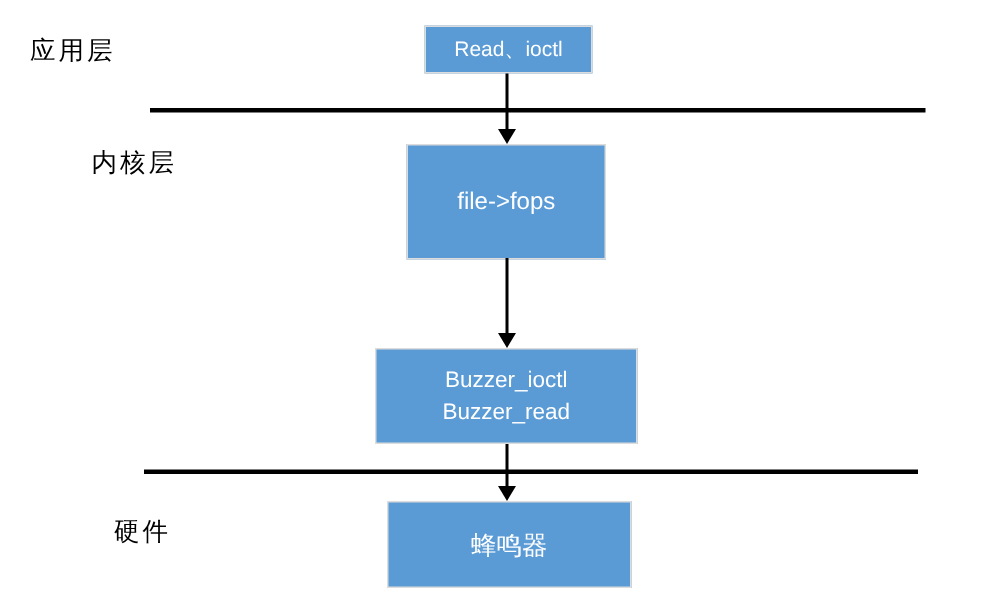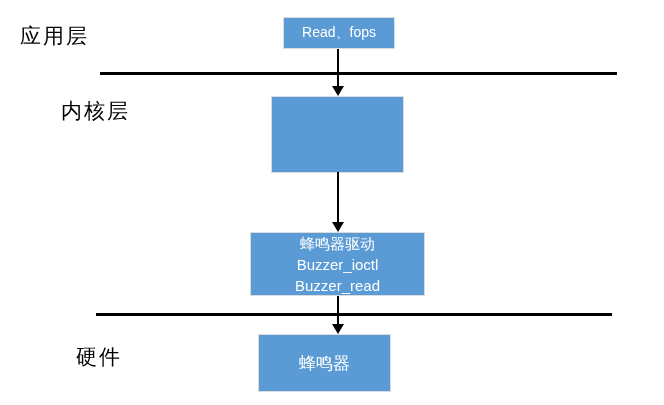--- a/index.html
+++ b/index.html
@@ -11,21 +11,21 @@
   .canvas {
     position: relative;
     width: 664px;
     height: 405px;
     background: var(--background, #ffffff);
     overflow: hidden;
   }
   .layer-label {
     position: absolute;
     color: var(--label-text, #000000);
-    font-size: 21px;
+    font-size: 17px;
     font-weight: 500;
     letter-spacing: 2px;
     white-space: nowrap;
   }
   .node {
     position: absolute;
     background: var(--node-fill, #5b9bd5);
     border: 1px solid var(--node-border, #dcdcdc);
     color: var(--node-text, #ffffff);
     display: flex;
@@ -61,59 +61,59 @@
     border-top: 10px solid var(--separator, #000000);
   }
 
   #lbl-app      { left: 20px;  top: 22px; }
   #lbl-kernel   { left: 25px;  top: 97px; margin-left: 36px; }
   #lbl-hardware { left: 28px;  top: 343px; margin-left: 48px; }
 
   #node-app-call { left: 283px; top: 17px;  width: 112px; height: 32px; font-size: 14px; }
   #node-fops     { left: 271px; top: 96px;  width: 133px; height: 77px; font-size: 16px; line-height: 23px; }
   #node-driver   { left: 250px; top: 232px; width: 175px; height: 64px; font-size: 15px; line-height: 21px; }
-  #node-buzzer   { left: 258px; top: 334px; width: 133px; height: 58px; font-size: 17px; }
+  #node-buzzer   { left: 258px; top: 334px; width: 163px; height: 58px; font-size: 17px; }
 
   #sep-1 { left: 100px; top: 72px;  width: 517px; }
   #sep-2 { left: 96px;  top: 313px; width: 516px; }
 
   #arrow-1 { left: 332px; top: 49px;  height: 47px; }
   #arrow-2 { left: 332px; top: 172px; height: 60px; }
   #arrow-3 { left: 332px; top: 296px; height: 38px; }
 </style>
 </head>
 <body>
 
 <div class="canvas">
 
   <div class="layer-label" id="lbl-app">应用层</div>
 
   <div class="node" id="node-app-call">
-    <div class="node-line">Read、fops</div>
+    <div class="node-line">Read、ioctl</div>
   </div>
 
   <div class="arrow" id="arrow-1">
     <div class="arrow-shaft"></div>
     <div class="arrow-head"></div>
   </div>
 
   <div class="sep" id="sep-1"></div>
 
   <div class="layer-label" id="lbl-kernel">内核层</div>
 
   <div class="node" id="node-fops">
+    <div class="node-line">file-&gt;fops</div>
   </div>
 
   <div class="arrow" id="arrow-2">
     <div class="arrow-shaft"></div>
     <div class="arrow-head"></div>
   </div>
 
   <div class="node" id="node-driver">
-    <div class="node-line">蜂鸣器驱动</div>
     <div class="node-line">Buzzer_ioctl</div>
     <div class="node-line">Buzzer_read</div>
   </div>
 
   <div class="arrow" id="arrow-3">
     <div class="arrow-shaft"></div>
     <div class="arrow-head"></div>
   </div>
 
   <div class="sep" id="sep-2"></div>

